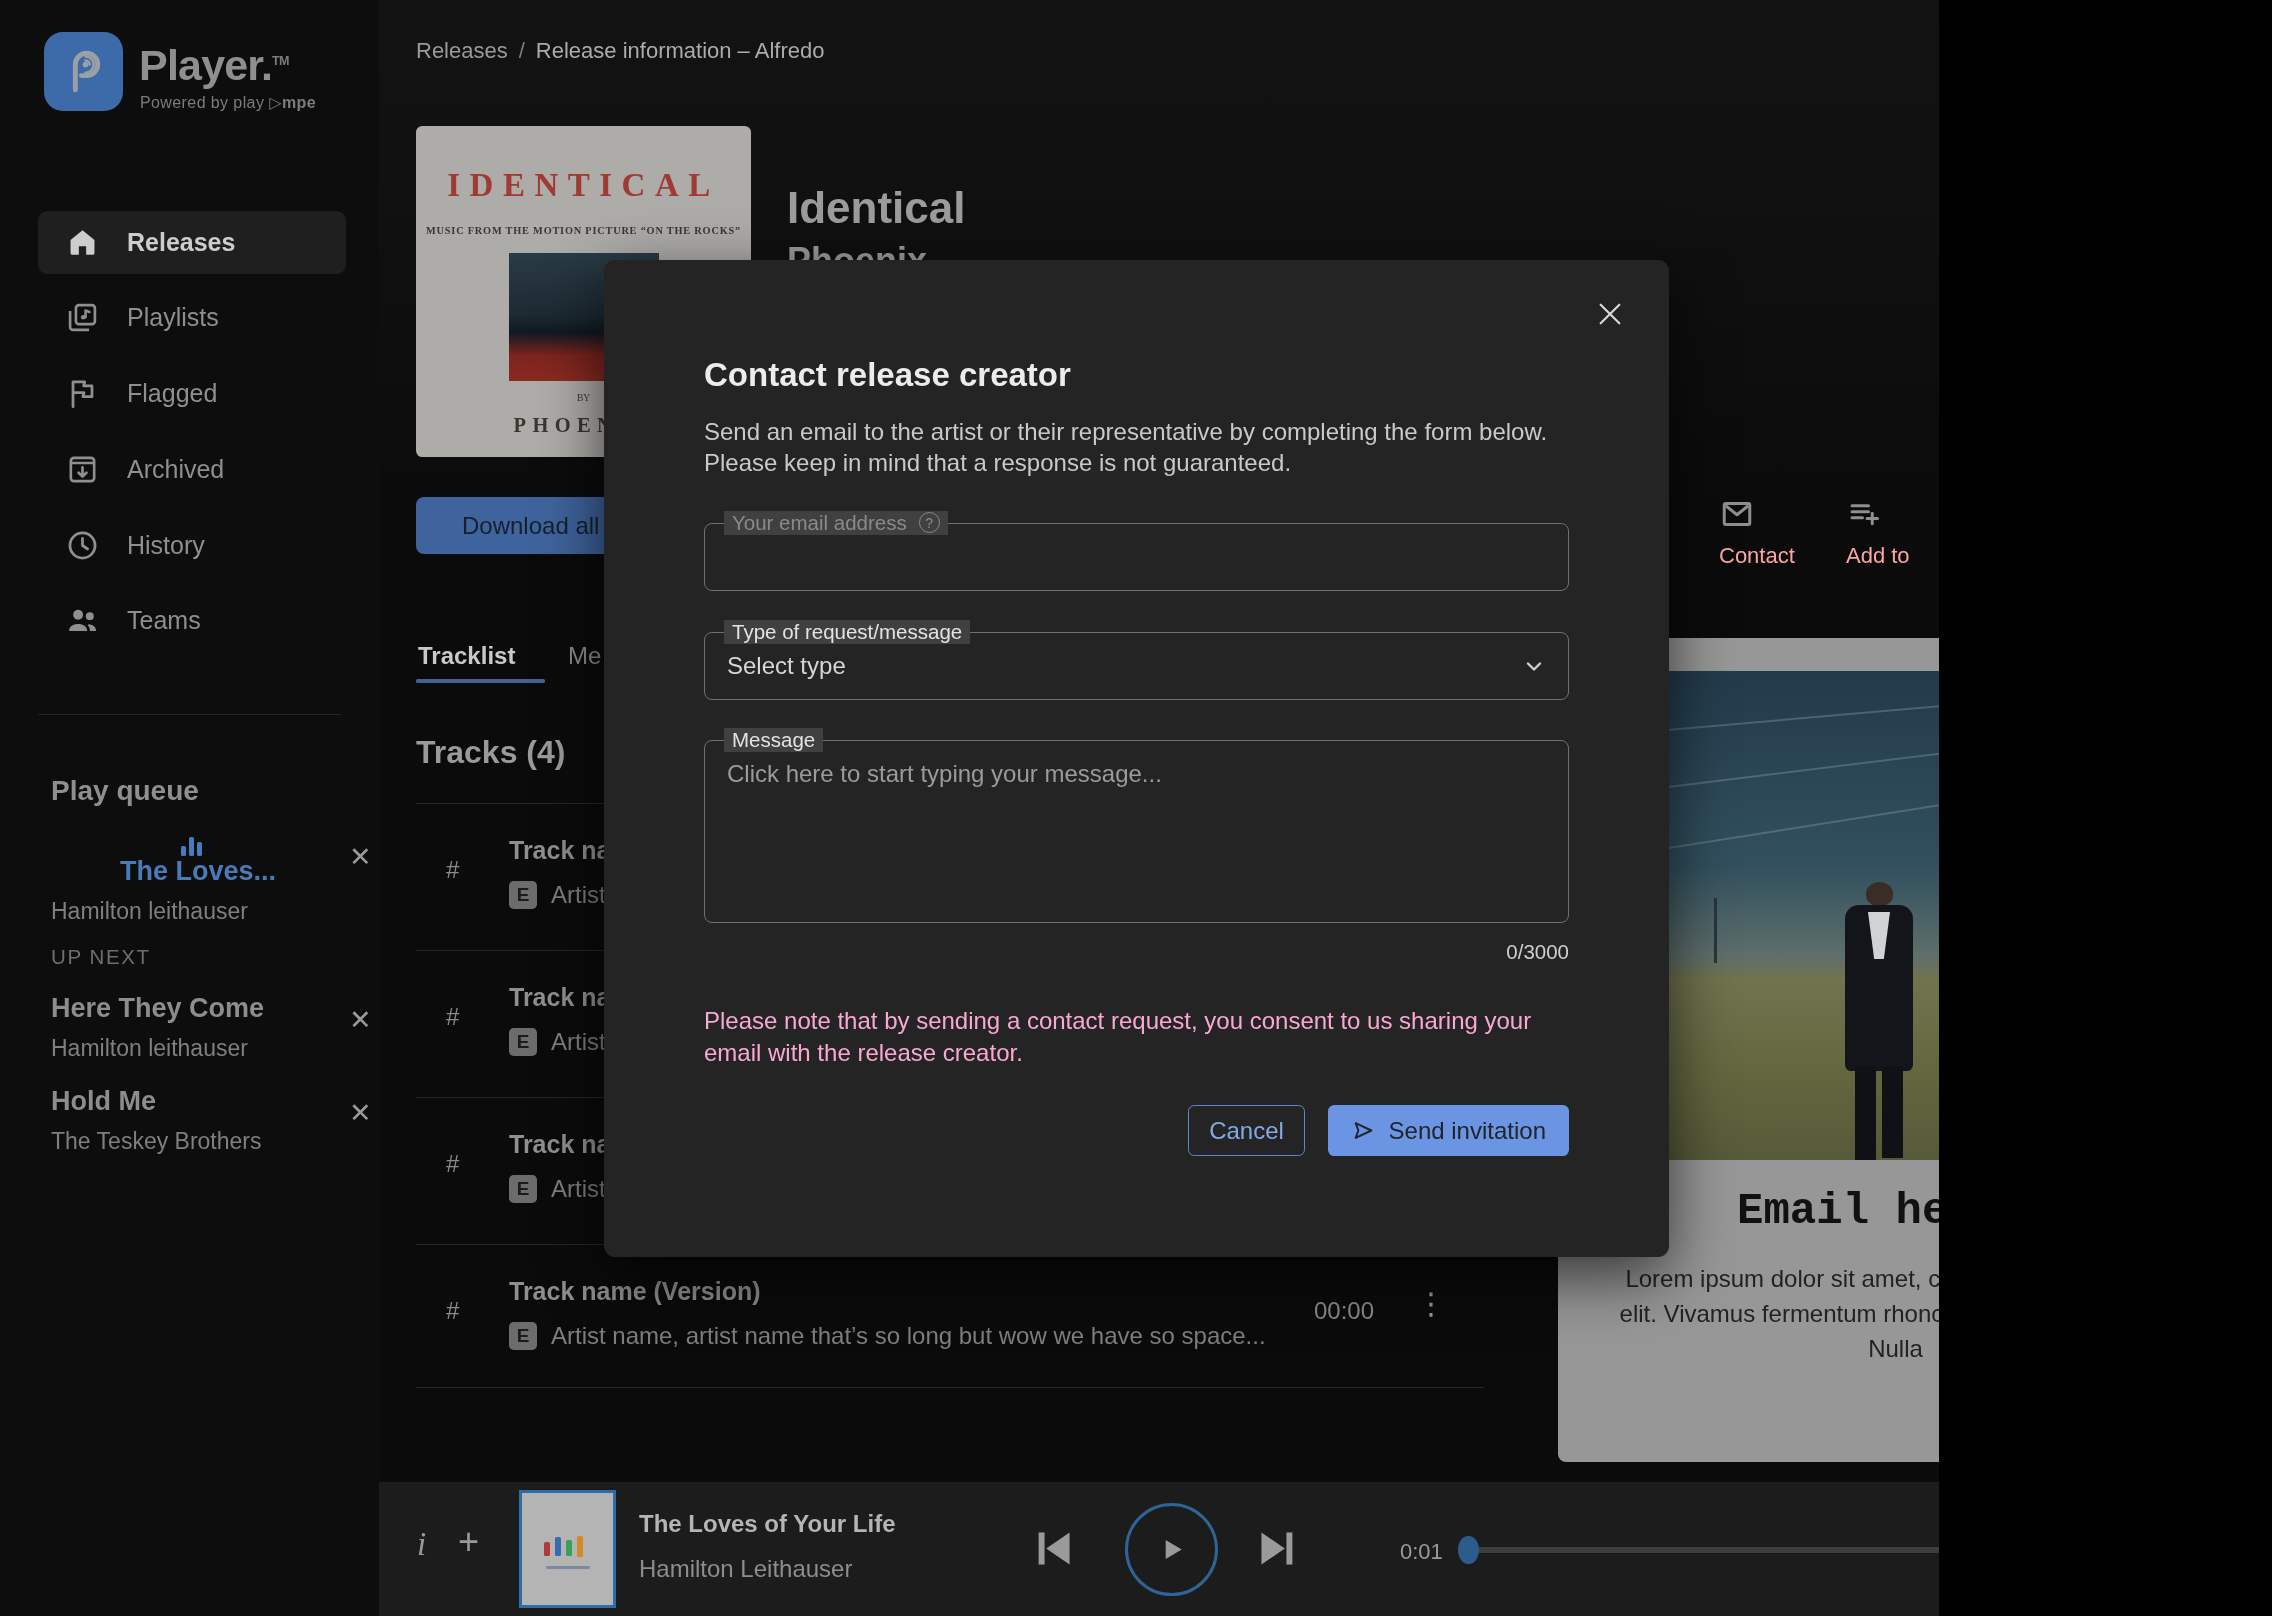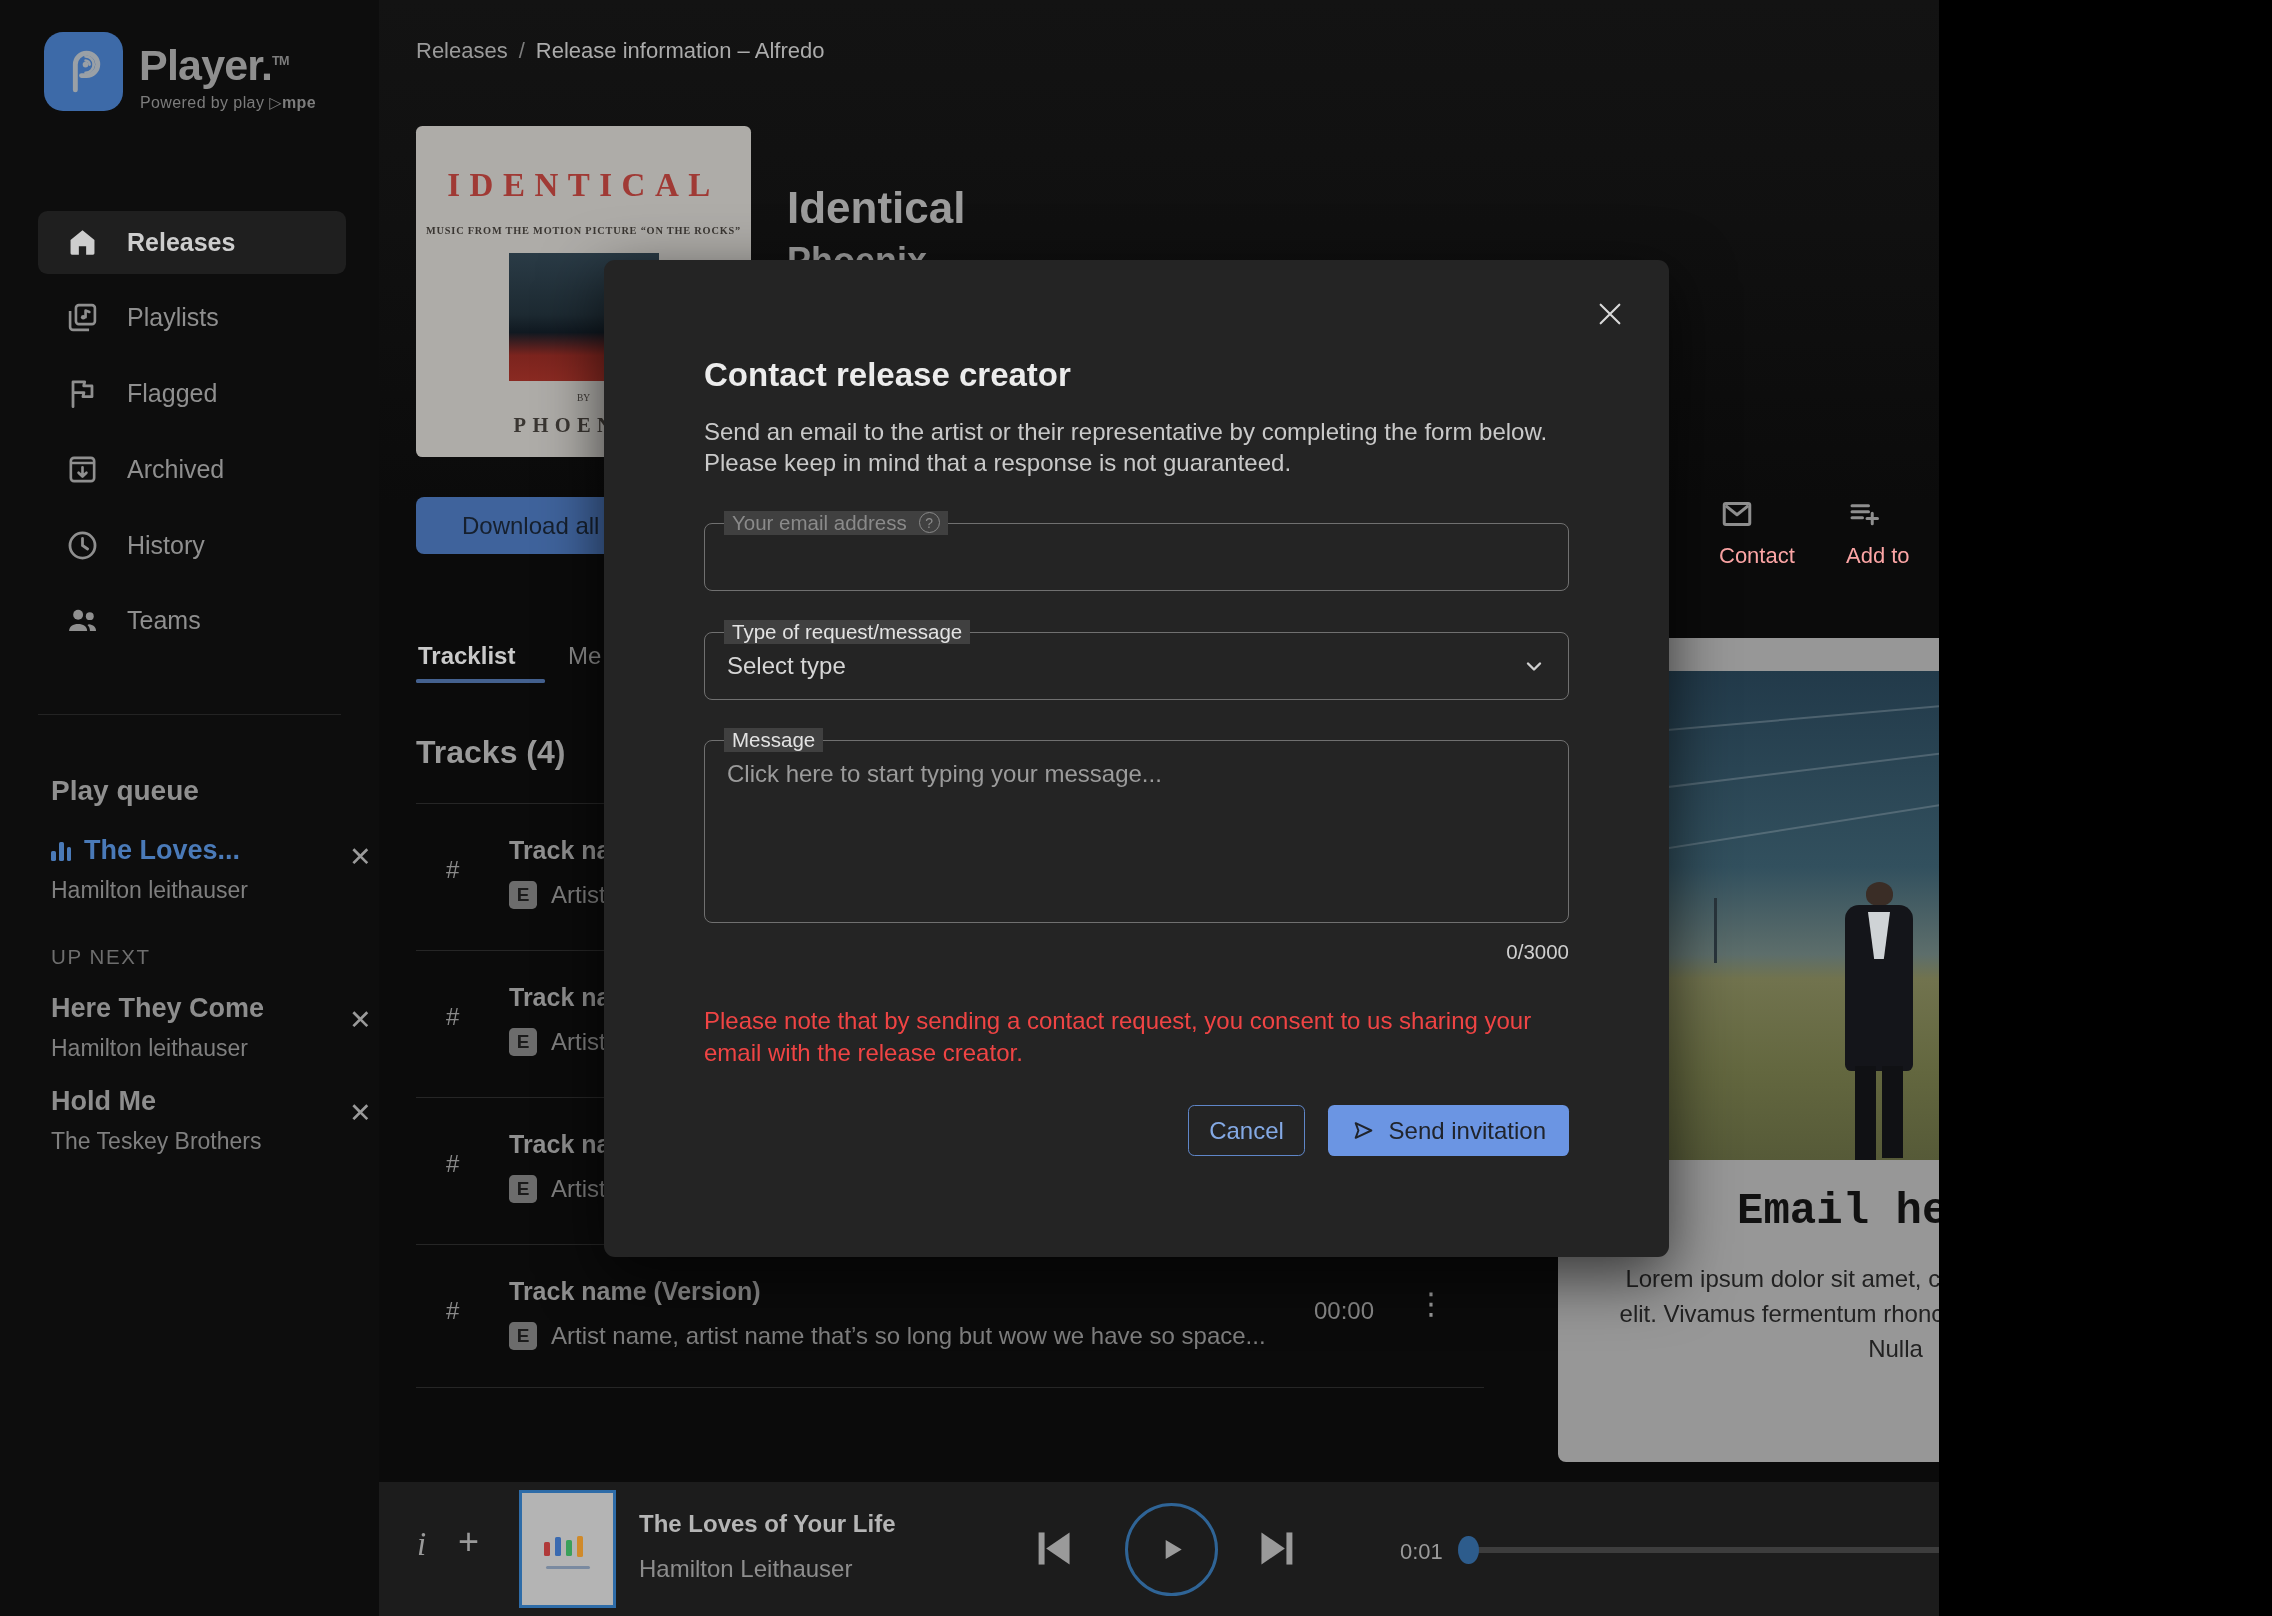--- a/index.html
+++ b/index.html
@@ -16,21 +16,21 @@
   #logo-tag{left:140px;top:93px;font-size:16px;color:#7c7c7c;letter-spacing:0.4px;}
   .nav-item{left:38px;width:308px;height:63px;border-radius:9.5px;display:flex;align-items:center;
             gap:27px;padding-left:27px;box-sizing:border-box;color:#8f8f8f;font-size:25px;}
   .nav-item.active{background:#1f1f1f;color:#cdcdcd;font-weight:bold;}
   .nav-item svg{flex:0 0 auto;}
   #sb-divider{left:38px;top:714px;width:303px;height:0.8px;background:#232323;}
   #pq-title{left:51px;top:775px;font-size:28px;font-weight:bold;color:#8f8f8f;}
   .q-x{position:absolute;left:298px;color:#9a9a9a;}
   .q-title{font-size:27px;font-weight:bold;color:#8d8d8d;}
   .q-artist{font-size:23px;color:#7f7f7f;margin-top:11px;}
-  #np-title{color:#4a7ab8;}
+  #np-title{color:#4a7ab8;flex-direction:column;}
   #eq{display:inline-flex;align-items:flex-end;gap:3.2px;height:20.5px;margin-right:12.6px;}
   #eq i{display:block;width:4.7px;background:#4a7ab8;border-radius:1.6px;}
   #upnext{left:51px;top:945px;font-size:20.5px;letter-spacing:1.6px;color:#6e6e6e;}
 
   
   #main-grad{left:379px;top:0;width:1894px;height:505px;
              background:linear-gradient(180deg,#131313 0%,#101010 45%,#0b0b0b 100%);}
   #breadcrumb{left:416px;top:38px;font-size:22px;color:#9a9a9a;}
   #breadcrumb .sep{color:#7d7d7d;padding:0 11px;}
   #breadcrumb .cur{color:#ababab;}
@@ -123,21 +123,21 @@
   .qmark{width:21px;height:21px;border:1.6px solid #8a8a8a;border-radius:50%;font-size:14px;
          display:inline-flex;align-items:center;justify-content:center;box-sizing:border-box;}
   #f-type{top:372px;height:68px;display:flex;align-items:center;padding:0 22px;}
   #f-type .val{font-size:24px;color:#d6d6d6;flex:1;}
   #f-type svg{color:#cfcfcf;}
   #f-msg{top:480px;height:183px;}
   #f-msg .ph{position:absolute;left:22px;top:19px;font-size:24px;color:#9b9b9b;}
   #f-counter{position:absolute;left:100px;top:680px;width:865px;text-align:right;font-size:20.5px;
              color:#cfcfcf;}
   #consent{position:absolute;left:100px;top:745px;width:836px;font-size:24px;line-height:32px;
-           color:#ef4444;}
+           color:#f9a8d4;}
   #btn-cancel{position:absolute;left:584px;top:845px;width:117px;height:51px;border:1.6px solid #5f86c8;
               border-radius:6.3px;box-sizing:border-box;color:#84a9e4;font-size:24px;
               display:flex;align-items:center;justify-content:center;}
   #btn-send{position:absolute;left:724px;top:845px;width:241px;height:51px;background:#6b95e3;
             border-radius:6.3px;color:#20242c;font-size:24px;font-weight:500;
             display:flex;align-items:center;justify-content:center;gap:12.6px;}
 </style>
 </head>
 <body>
 

